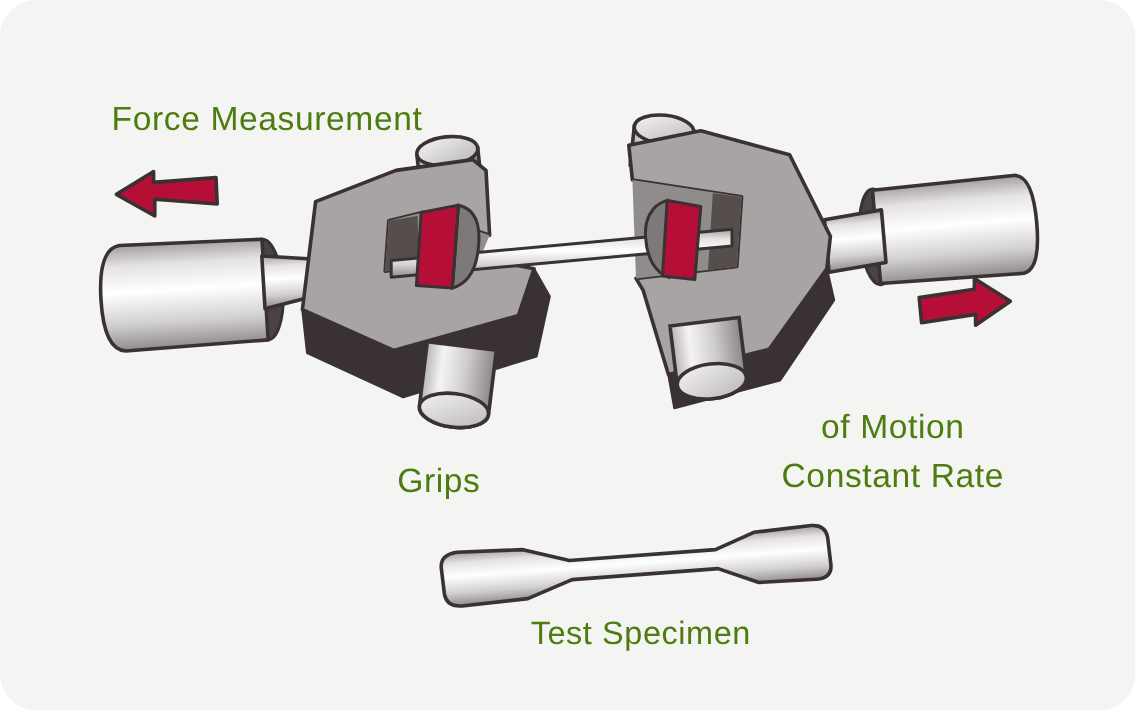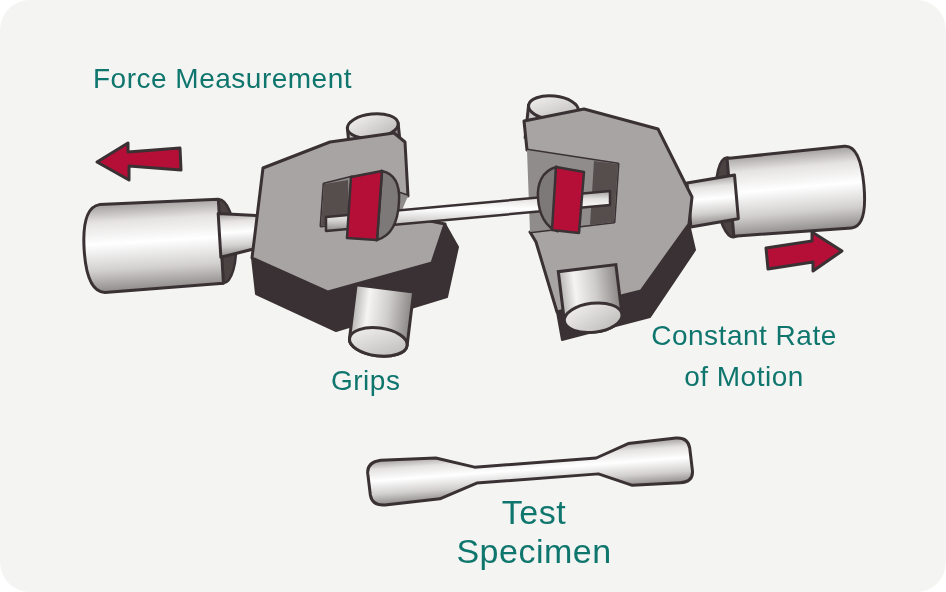--- a/index.html
+++ b/index.html
@@ -7,24 +7,25 @@
     position:relative;
     width:946px;height:592px;
     background:#f4f4f2;
     border-radius:30px;
     overflow:hidden;
     font-family:"Liberation Sans", sans-serif;
   }
   #art{position:absolute;left:0;top:0;}
   .label{
     position:absolute;
-    color:#0f766e;
+    color:#4d7c0f;
     font-size:28px;
     letter-spacing:0.5px;
     white-space:nowrap;
+    margin-top:20px;
   }
   .label.center{text-align:center;white-space:normal;}
   #constant-rate{line-height:41px;}
 </style>
 </head>
 <body>
 
 <div id="canvas">
 
   <svg id="art" width="946" height="592" viewBox="0 0 946 592">
@@ -111,19 +112,19 @@
                L631,493 L598,479 L476,479 L438,492 L383,494
                Q370,494 369,483 L368,461 Q368,450 382,449 Z" fill="url(#gCylV)" stroke="#3a3134" stroke-width="3" stroke-linejoin="round"></path>
     </g>
   </svg>
 
   <div class="label" style="left:93px;top:63px;">Force Measurement</div>
 
   <div class="label" style="left:331px;top:365px;">Grips</div>
 
   <div class="label center" id="constant-rate" style="left:636px;top:315px;width:216px;">
+    <div>of Motion</div>
     <div>Constant Rate</div>
-    <div>of Motion</div>
   </div>
 
-  <div class="label center" style="left:426px;top:493px;width:216px;font-size:34px;">Test Specimen</div>
+  <div class="label center" style="left:426px;top:493px;width:216px;font-size:27px;">Test Specimen</div>
 
 </div>
 
 </body></html>

